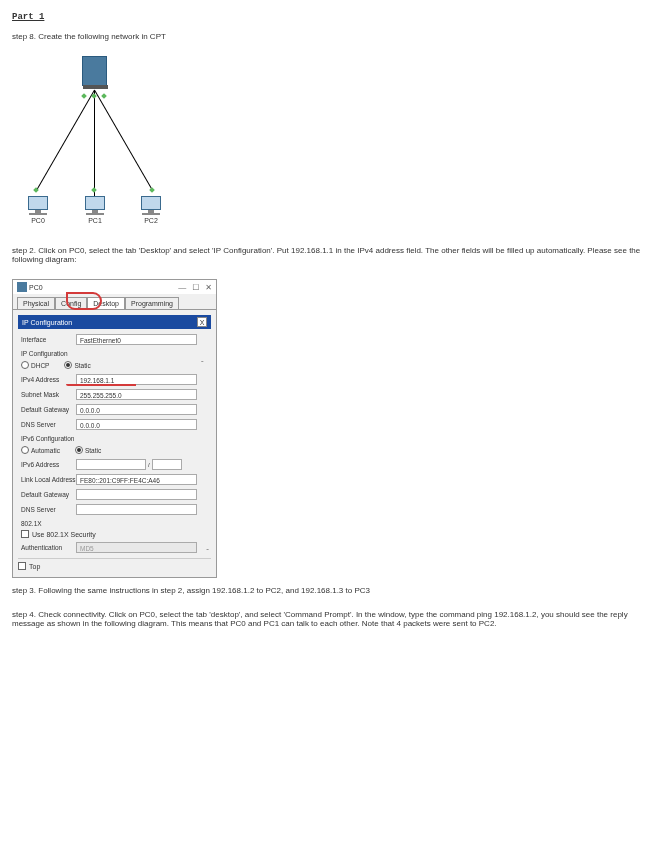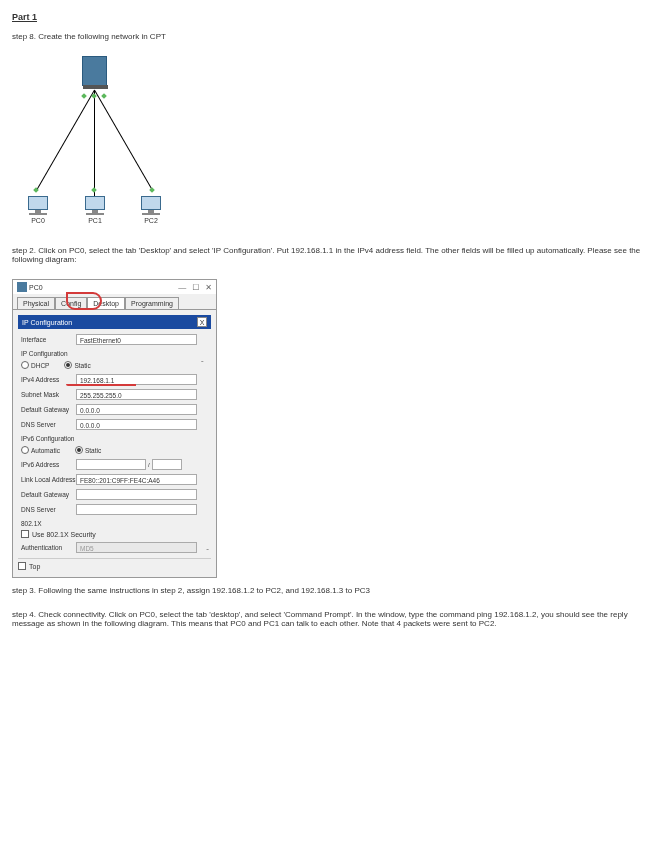--- a/index.html
+++ b/index.html
@@ -10,20 +10,21 @@
       padding: 12px;
       width: 664px;
       background: #fff;
       color: #333;
     }
     .part-title {
       font-size: 9px;
       font-weight: bold;
       text-decoration: underline;
       margin-bottom: 10px;
+      font-family: Liberation Mono, monospace;
     }
     .step-text {
       font-size: 8px;
       margin-bottom: 15px;
     }
     .diagram-area {
       margin: 10px 0 20px 10px;
       position: relative;
       width: 180px;
       height: 170px;

